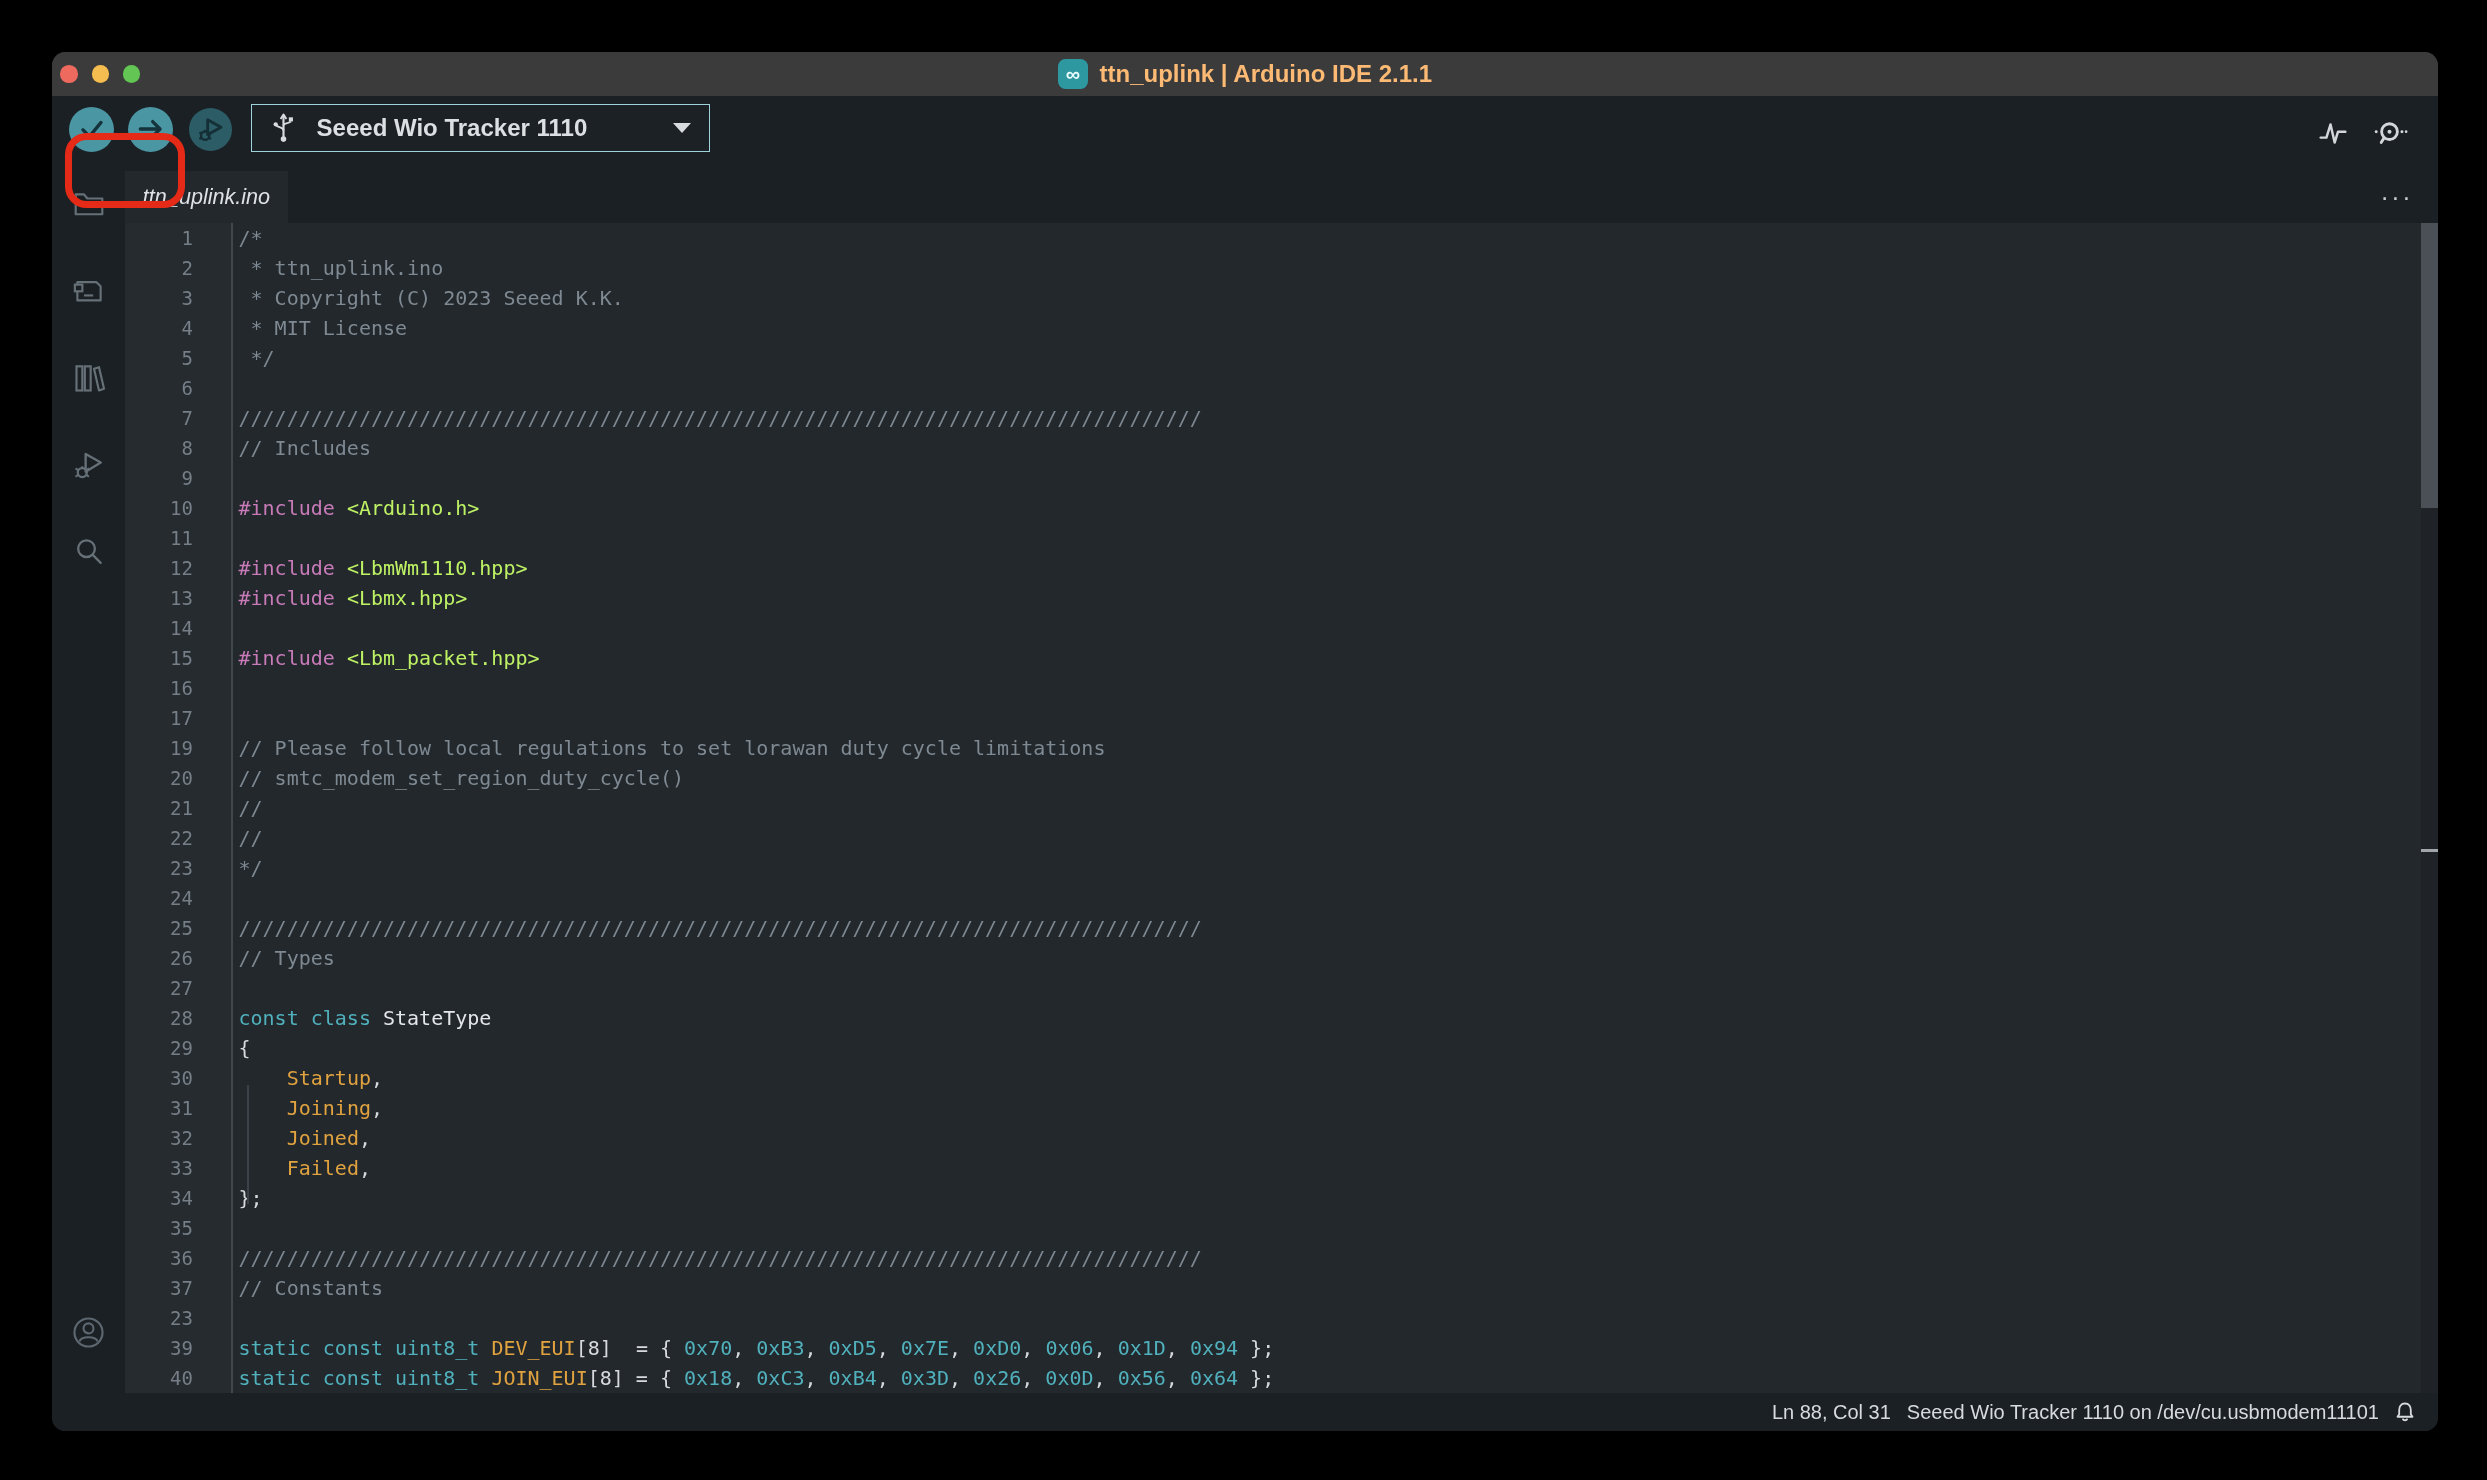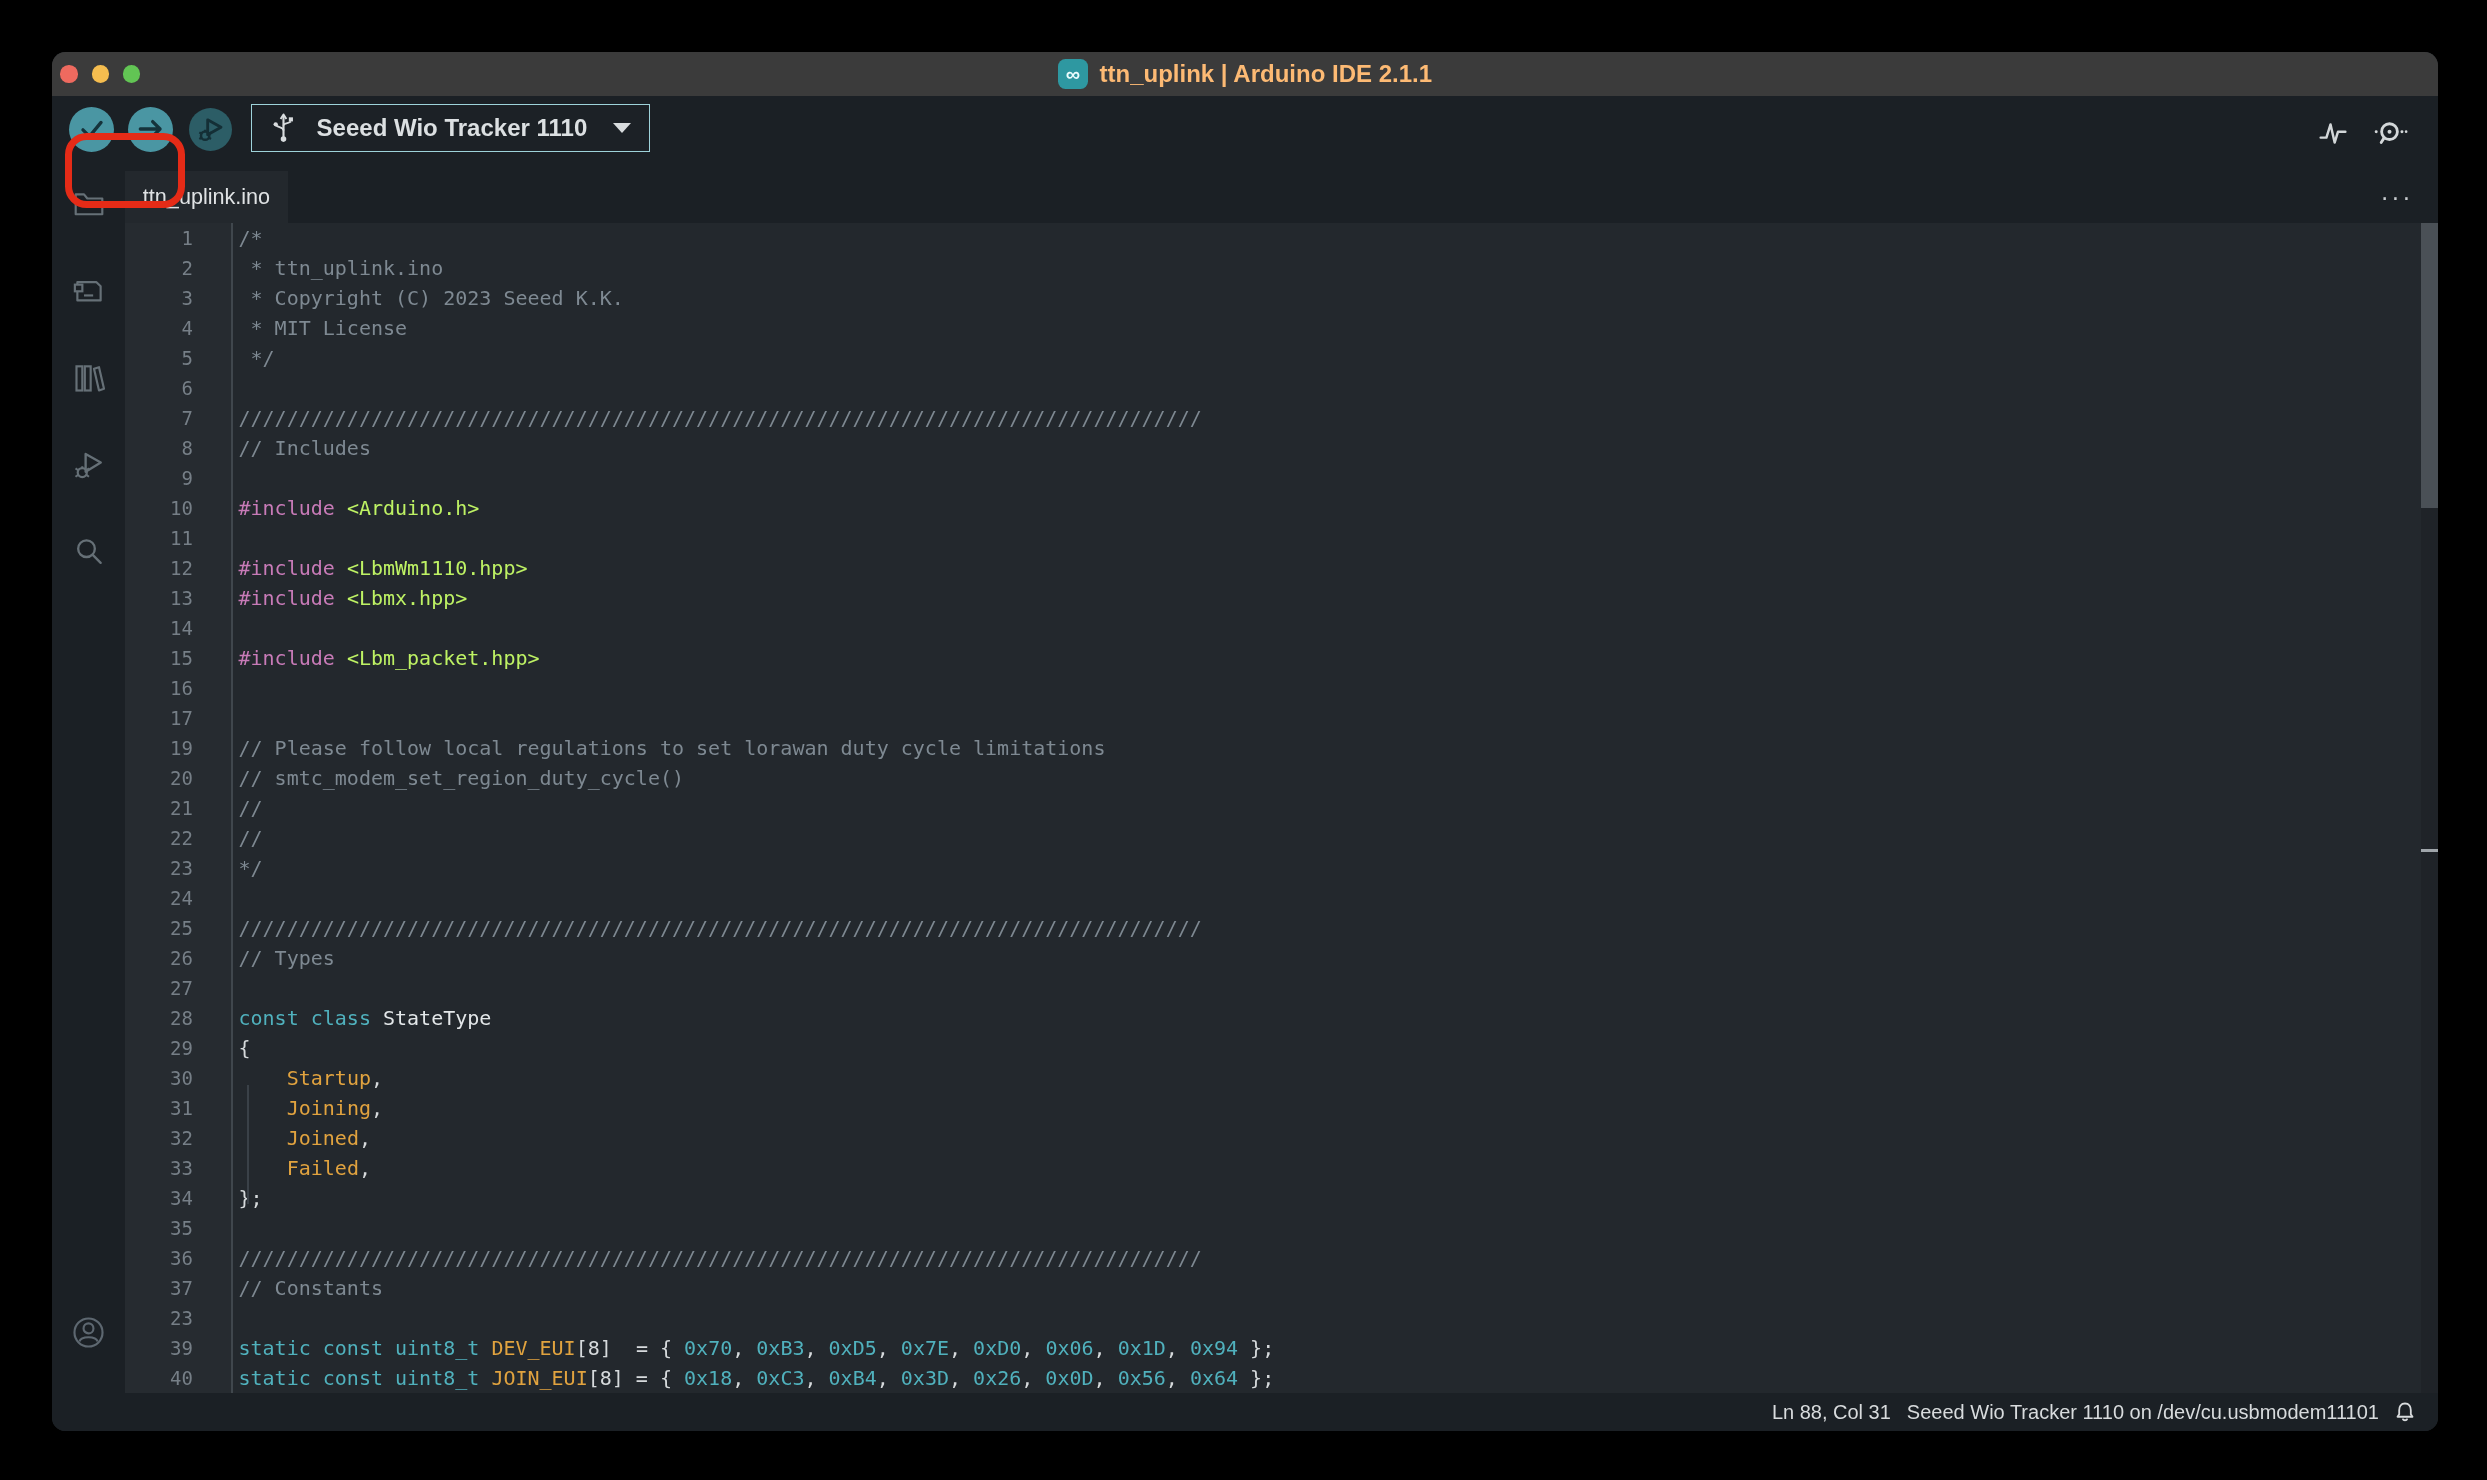--- a/index.html
+++ b/index.html
@@ -20,21 +20,21 @@
              display:flex; align-items:center; justify-content:center;
              font-weight:bold; font-size:20px; line-height:1; }
   .titletext { color:#fdba74; font-size:24px; font-weight:600; }
 
   
   .toolbar { height:75px; background:#1b2025; position:relative; flex:0 0 auto; }
   .tbtn { position:absolute; border-radius:50%; display:flex; align-items:center; justify-content:center; }
   .tbtn.verify { left:17.4px; top:10.8px; width:45px; height:45px; background:#4a96a3; }
   .tbtn.upload { left:76px; top:10.8px; width:45px; height:45px; background:#4a96a3; }
   .tbtn.debug  { left:137px; top:11.6px; width:43px; height:43px; background:#2c5d66; }
-  .board-select { position:absolute; left:199px; top:8.3px; width:399px; height:48px;
+  .board-select { position:absolute; left:199px; top:8.3px; width:459px; height:48px;
                   border:1.7px solid #9ed3da; background:#1c2126; display:flex; align-items:center;
                   padding:0 18.3px 0 20px; cursor:pointer; }
   .board-label { color:#dce0e2; font-size:24px; font-weight:bold; margin-left:21.6px; }
   .caret-down { width:0; height:0; border-left:9.1px solid transparent; border-right:9.1px solid transparent;
                 border-top:10.8px solid #d8dcde; margin-left:auto; }
   .tb-right { position:absolute; right:30px; top:0; height:75px; display:flex; align-items:center; gap:20px; }
   .tb-icon { width:37px; height:37px; display:flex; align-items:center; justify-content:center; cursor:pointer; }
 
   .annotation-box { position:absolute; left:12.5px; top:37px; width:120px; height:75px;
                     border:7.5px solid #e52b17; border-radius:21.6px; z-index:30; pointer-events:none; }
@@ -44,21 +44,21 @@
   .sidebar { width:73px; background:#1b2025; position:relative; flex:0 0 auto;
              display:flex; flex-direction:column; align-items:center; padding-top:17.4px; gap:55px; }
   .side-icon { width:32px; height:32px; display:flex; align-items:center; justify-content:center; cursor:pointer; }
   .side-bottom { position:absolute; bottom:45px; left:0; width:73px; display:flex; justify-content:center; }
 
   .rightcol { flex:1 1 auto; display:flex; flex-direction:column; min-width:0; }
 
   
   .tabbar { height:52px; background:#1b2025; display:flex; align-items:stretch; position:relative; flex:0 0 auto; }
   .tab { width:163px; background:#23282d; display:flex; align-items:center; justify-content:center; cursor:pointer; }
-  .tab-label { color:#dfe2e4; font-size:21.6px; }
+  .tab-label { color:#dfe2e4; font-size:21.6px;font-style:italic; }
   .more-dots { position:absolute; right:25px; top:0; height:52px; display:flex; align-items:center;
                color:#c9cdd0; font-size:25px; letter-spacing:2.5px; cursor:pointer; }
 
   
   .editor { position:relative; height:1170px; background:#23282d; overflow:hidden; flex:0 0 auto; cursor:text; }
   .gutter-bg { position:absolute; left:0; top:0; width:106px; height:100%; background:#262b30; }
   .gutter-divider { position:absolute; left:106px; top:0; width:1.7px; height:100%; background:#40474d; }
   .indent-guide { position:absolute; left:122px; top:862px; width:1.7px; height:119px; background:#3a4148; }
   .code-lines { position:relative; }
   .cl { display:flex; height:30px; line-height:30px; white-space:pre;

